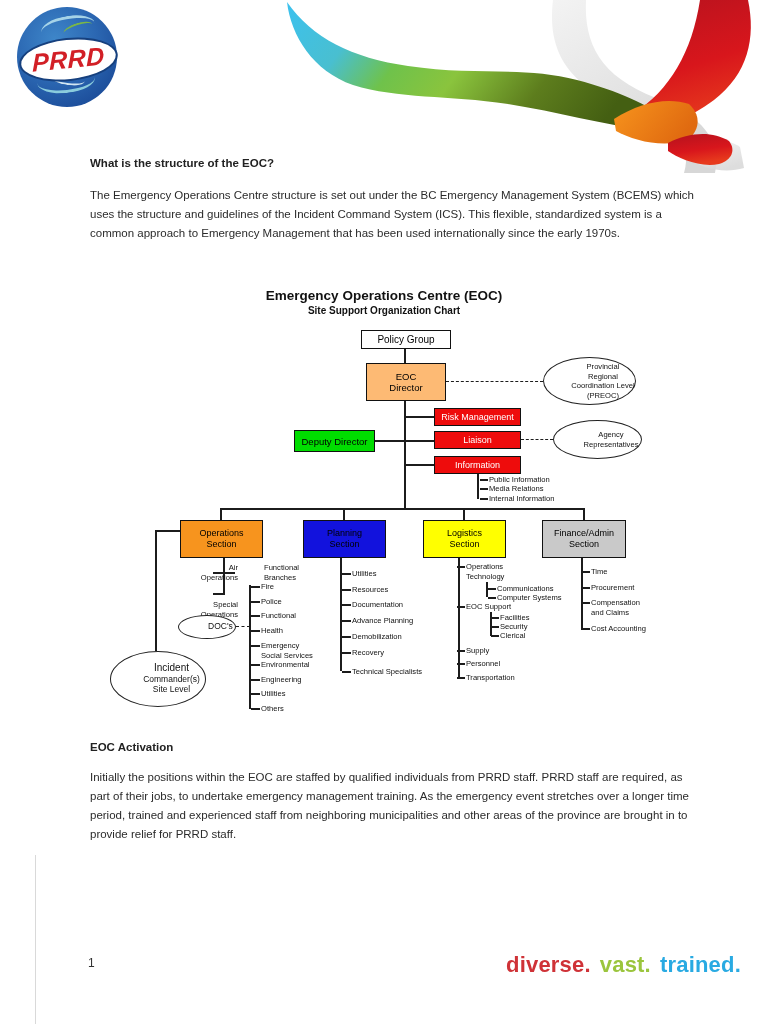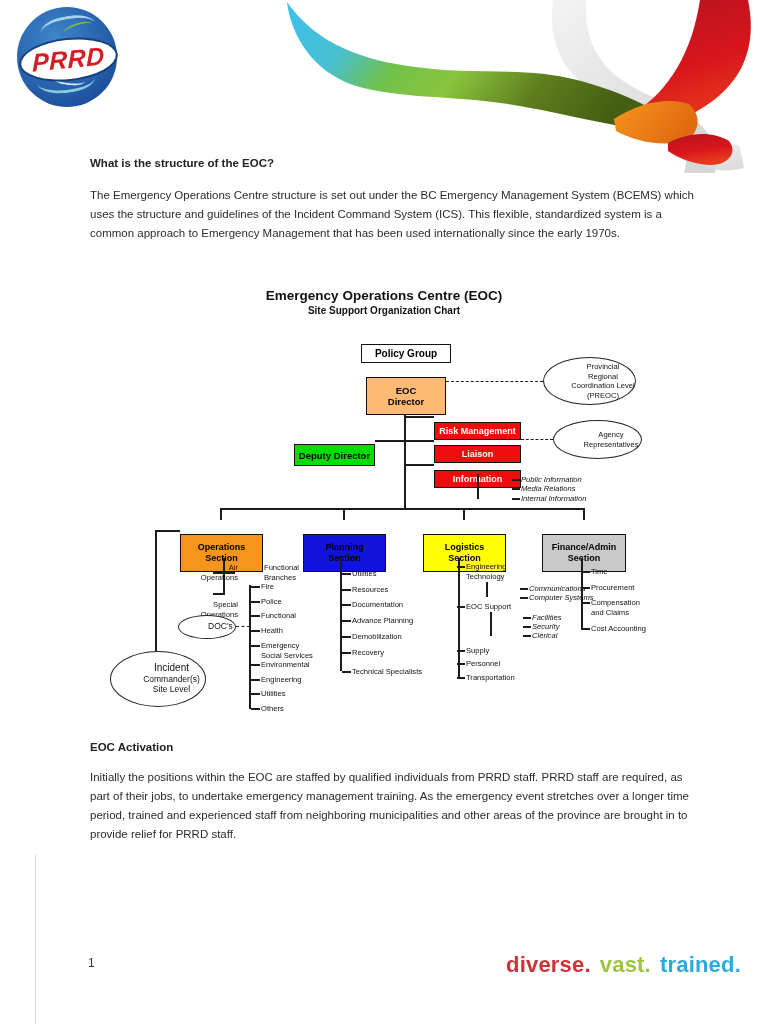--- a/index.html
+++ b/index.html
@@ -18,30 +18,30 @@
   .logo-text{font-style:italic;font-weight:bold;font-size:25px;color:#d21f26;letter-spacing:.5px;transform:skewX(-6deg);}
   
   .h1{left:90px;width:610px;font-size:11.5px;font-weight:bold;color:#222;}
   .para{left:90px;width:606px;font-size:11.5px;line-height:19px;color:#2b2b2b;}
   .pagenum{left:88px;top:956px;font-size:12px;color:#333;}
   .tagline{right:27px;top:952px;display:flex;gap:9px;font-size:22px;font-weight:bold;letter-spacing:.2px;}
   .leftrule{left:35px;top:855px;width:1px;height:169px;background:#d9d9d9;}
   
   .c-title{left:0;top:288px;width:810px;text-align:center;font-size:13.5px;font-weight:bold;color:#111;}
   .c-sub{left:0;top:305px;width:810px;text-align:center;font-size:10px;font-weight:bold;color:#111;}
-  .box{border:1.5px solid #111;display:flex;align-items:center;justify-content:center;text-align:center;font-weight:bold;box-sizing:border-box;margin-top:14px;}
+  .box{border:1.5px solid #111;display:flex;align-items:center;justify-content:center;text-align:center;font-weight:normal;box-sizing:border-box;}
   .bw{background:#fff;color:#000;font-size:10px;}
   .bg{color:#000;font-size:9.5px;line-height:11px;}
   .br{color:#fff;font-size:9px;}
   .bs{color:#000;font-size:9px;line-height:11px;}
   .ell{border:1.3px solid #222;border-radius:50%;background:#fff;display:flex;flex-direction:column;align-items:center;justify-content:center;text-align:center;color:#111;box-sizing:border-box;}
   .ln{background:#1c1c1c;}
   .dash{border-top:1.6px dashed #1c1c1c;height:0 !important;background:none !important;}
   .lbl{font-size:7.6px;line-height:9.5px;color:#111;padding-left:27px;}
-  .it{font-style:italic;margin-left:32px;}
+  .it{}
   .ra{text-align:right;}
   .twig{position:absolute;font-size:7.6px;line-height:9.5px;color:#111;}
   .twig::before{content:"";position:absolute;left:-10px;top:4px;width:9px;height:1.5px;background:#1c1c1c;}
   .twig.sm::before{left:-9px;width:8px;}
 </style>
 </head>
 <body>
 
 <svg class="abs ribbon" viewBox="0 0 768 175" xmlns="http://www.w3.org/2000/svg">
   <defs>
@@ -166,21 +166,21 @@
 <div class="abs ln" style="left:340px;top:558px;width:1.6px;height:113px"></div>
 <div class="twig" style="left:352px;top:569px;width:80px">Utilities</div>
 <div class="twig" style="left:352px;top:585px;width:80px">Resources</div>
 <div class="twig" style="left:352px;top:600px;width:80px">Documentation</div>
 <div class="twig" style="left:352px;top:616px;width:80px">Advance Planning</div>
 <div class="twig" style="left:352px;top:632px;width:80px">Demobilization</div>
 <div class="twig" style="left:352px;top:648px;width:80px">Recovery</div>
 <div class="twig" style="left:352px;top:667px;width:95px">Technical Specialists</div>
 
 <div class="abs ln" style="left:458px;top:558px;width:1.6px;height:119px"></div>
-<div class="twig sm" style="left:466px;top:562px;width:52px">Engineering Technology</div>
+<div class="twig sm" style="left:466px;top:562px;width:52px">Operations Technology</div>
 <div class="abs ln" style="left:486px;top:582px;width:1.6px;height:15px"></div>
 <div class="twig sm it" style="left:497px;top:584px;width:80px">Communications</div>
 <div class="twig sm it" style="left:497px;top:593px;width:80px">Computer Systems</div>
 <div class="twig sm" style="left:466px;top:602px;width:70px">EOC Support</div>
 <div class="abs ln" style="left:490px;top:612px;width:1.6px;height:24px"></div>
 <div class="twig sm it" style="left:500px;top:613px;width:60px">Facilities</div>
 <div class="twig sm it" style="left:500px;top:622px;width:60px">Security</div>
 <div class="twig sm it" style="left:500px;top:631px;width:60px">Clerical</div>
 <div class="twig sm" style="left:466px;top:646px;width:70px">Supply</div>
 <div class="twig sm" style="left:466px;top:659px;width:70px">Personnel</div>

